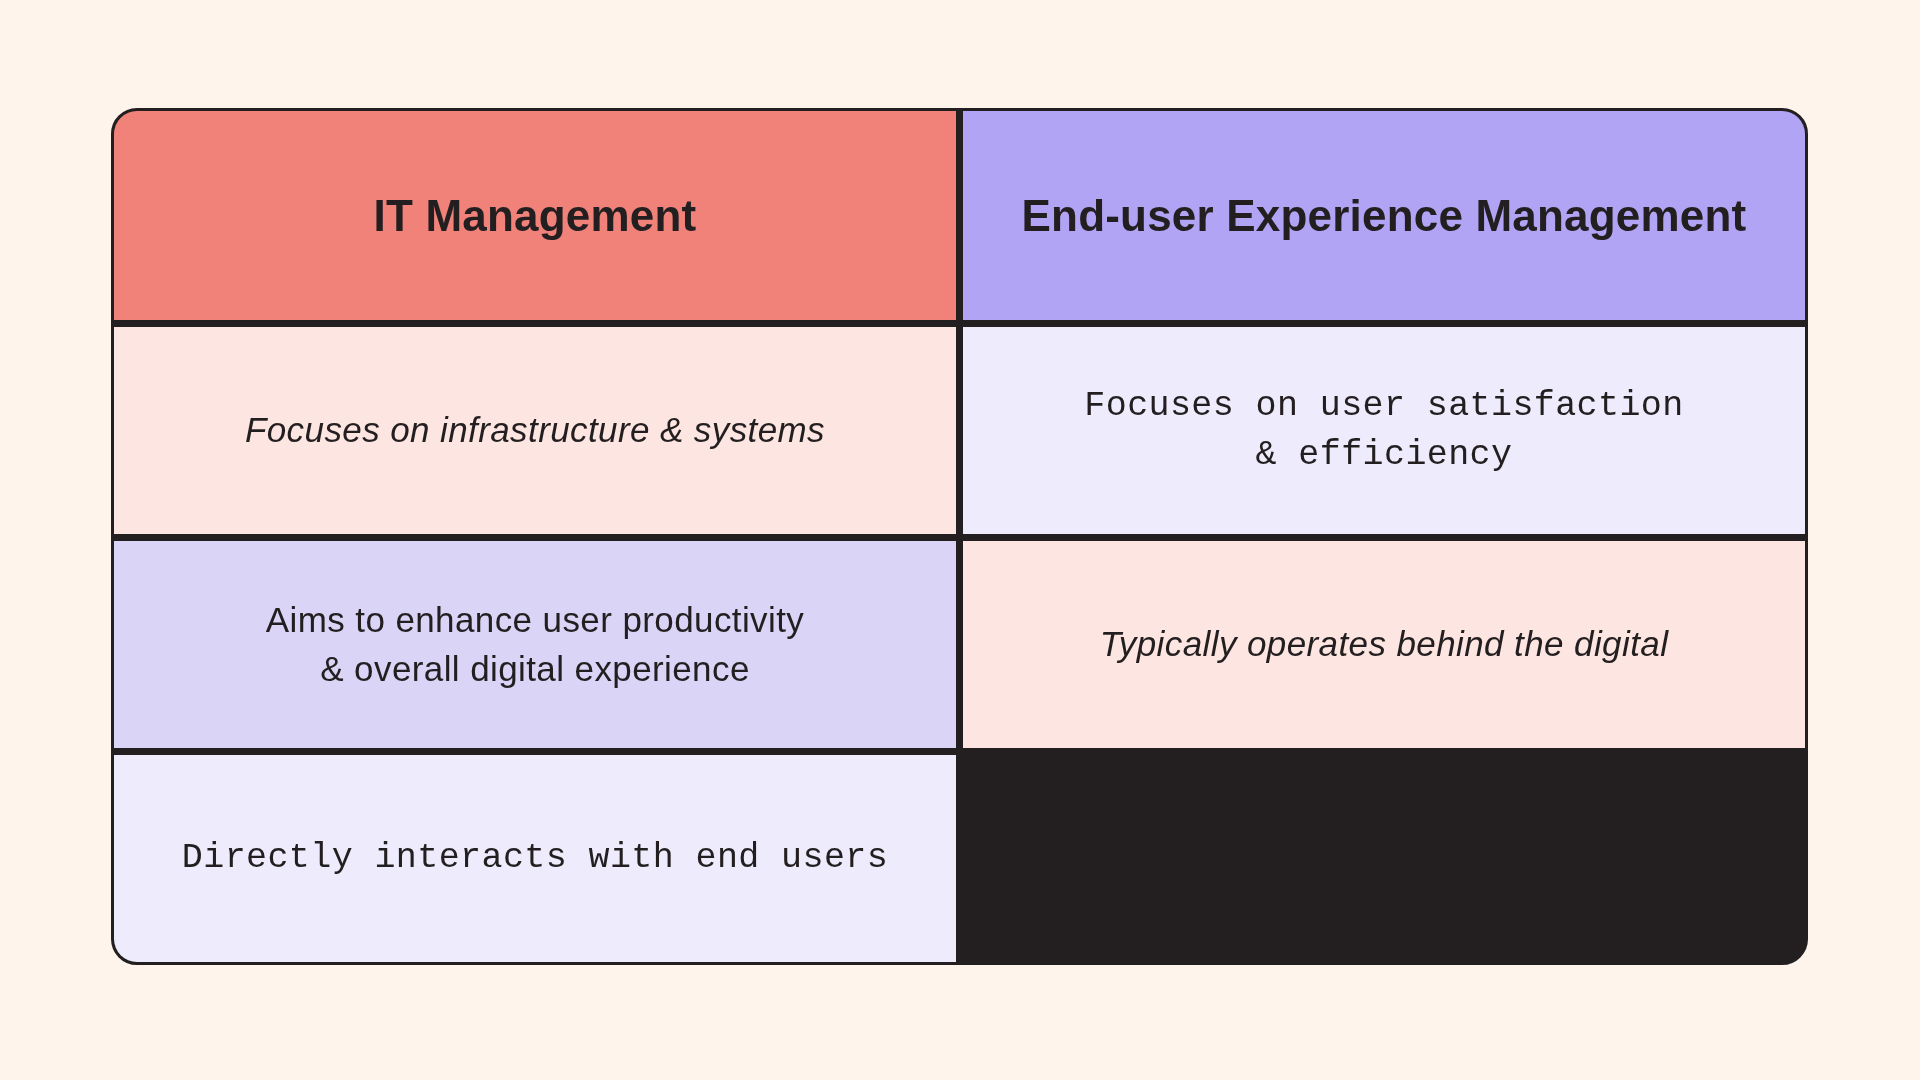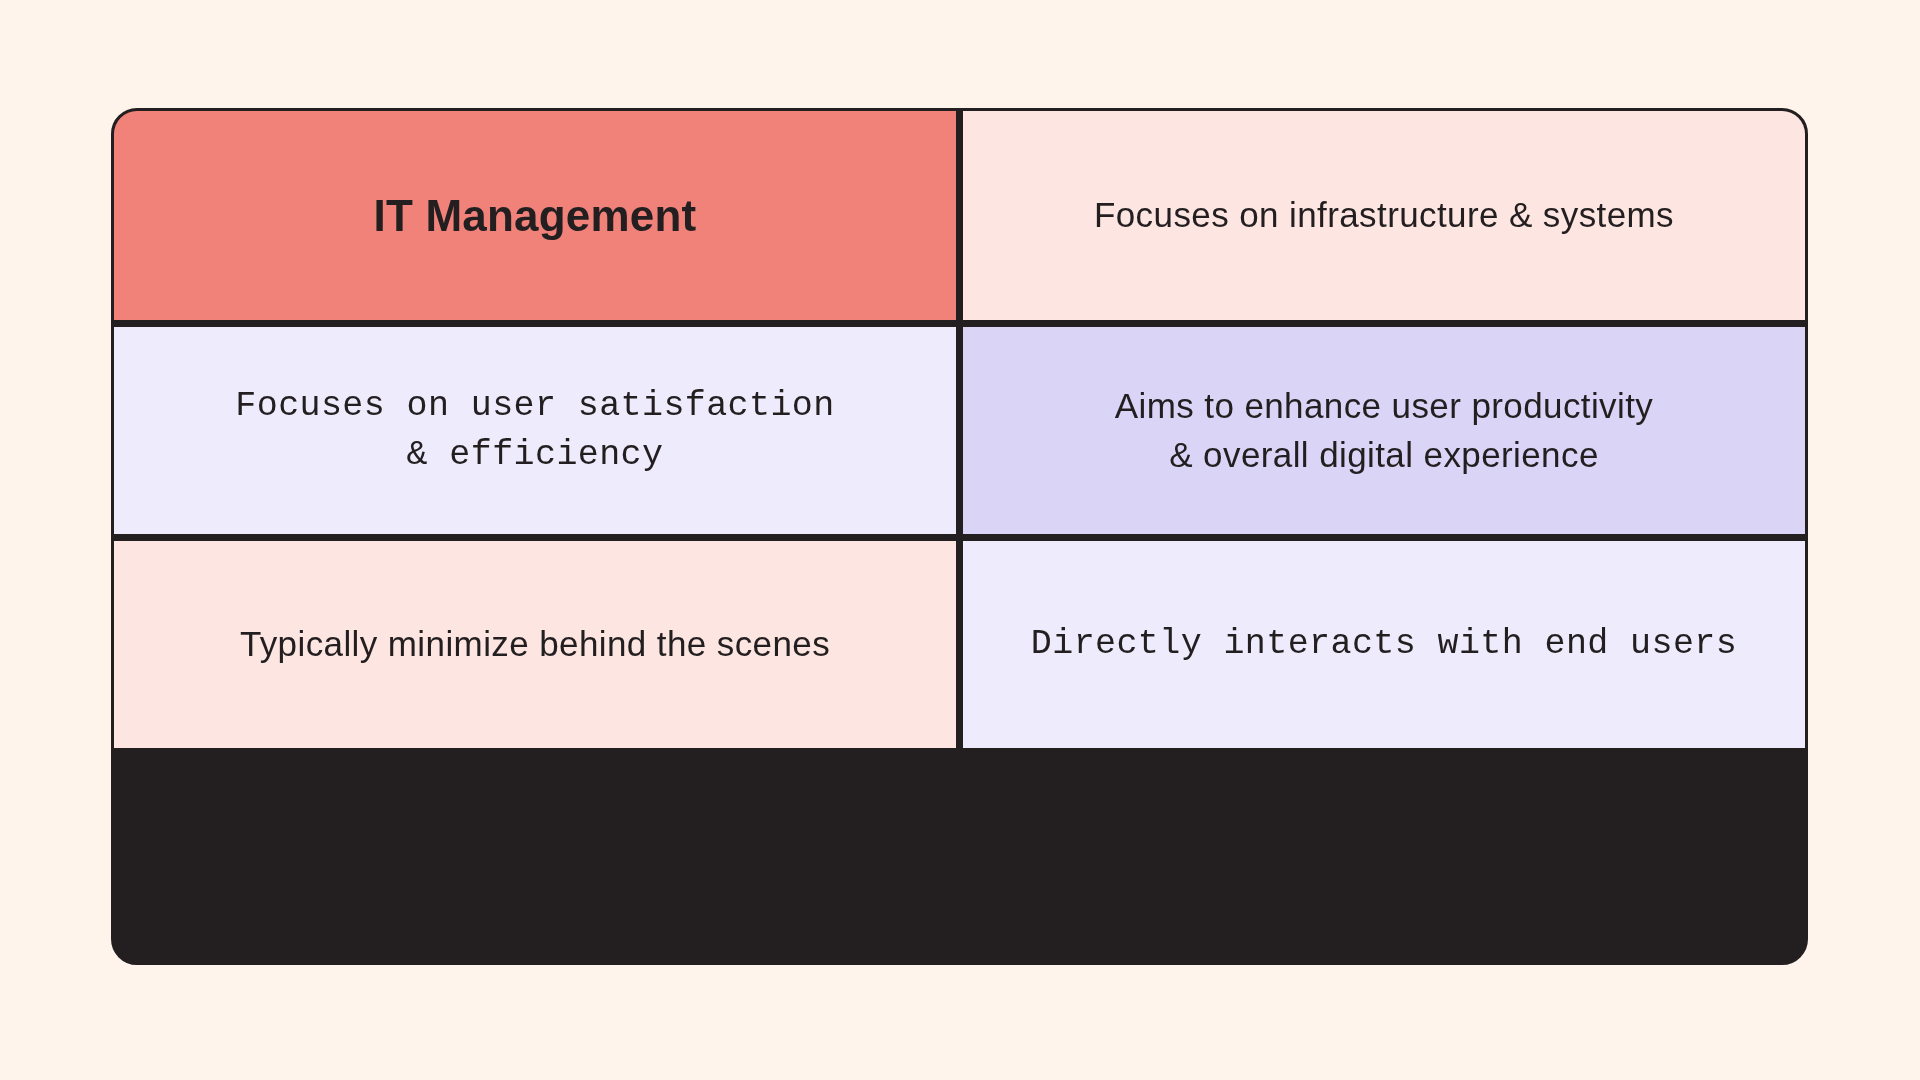--- a/index.html
+++ b/index.html
@@ -45,39 +45,40 @@
     letter-spacing: 0.2px;
   }
   .body-cell {
     font-weight: 400;
     font-size: 35px;
     line-height: 1.38;
     letter-spacing: 0.4px;
   }
   .hdr-left   { background: var(--header_left_bg, #F0827A); }
   .hdr-right  { background: var(--header_right_bg, #B2A4F4); }
-  .left-light   { background: var(--left_row_light, #FDE5E1); }
+  .left-light   { background: var(--left_row_light, #FDE5E1); font-style: italic; }
   .left-medium  { background: var(--left_row_medium, #F9CFC8); }
   .right-light  { background: var(--right_row_light, #EEEBFC); font-family: Liberation Mono, monospace; }
   .right-medium { background: var(--right_row_medium, #DAD4F6); }
 </style>
 </head>
 <body>
 
 <div class="comparison-table">
 
   <div class="cell header-cell hdr-left">IT Management</div>
 
+  <div class="cell header-cell hdr-right">End-user Experience Management</div>
 
   <div class="cell body-cell left-light">Focuses on infrastructure &amp; systems</div>
 
   <div class="cell body-cell right-light">Focuses on user satisfaction
 &amp; efficiency</div>
 
 
   <div class="cell body-cell right-medium">Aims to enhance user productivity
 &amp; overall digital experience</div>
 
-  <div class="cell body-cell left-light">Typically minimize behind the scenes</div>
+  <div class="cell body-cell left-light">Typically operates behind the digital</div>
 
   <div class="cell body-cell right-light">Directly interacts with end users</div>
 
 </div>
 
 </body></html>

